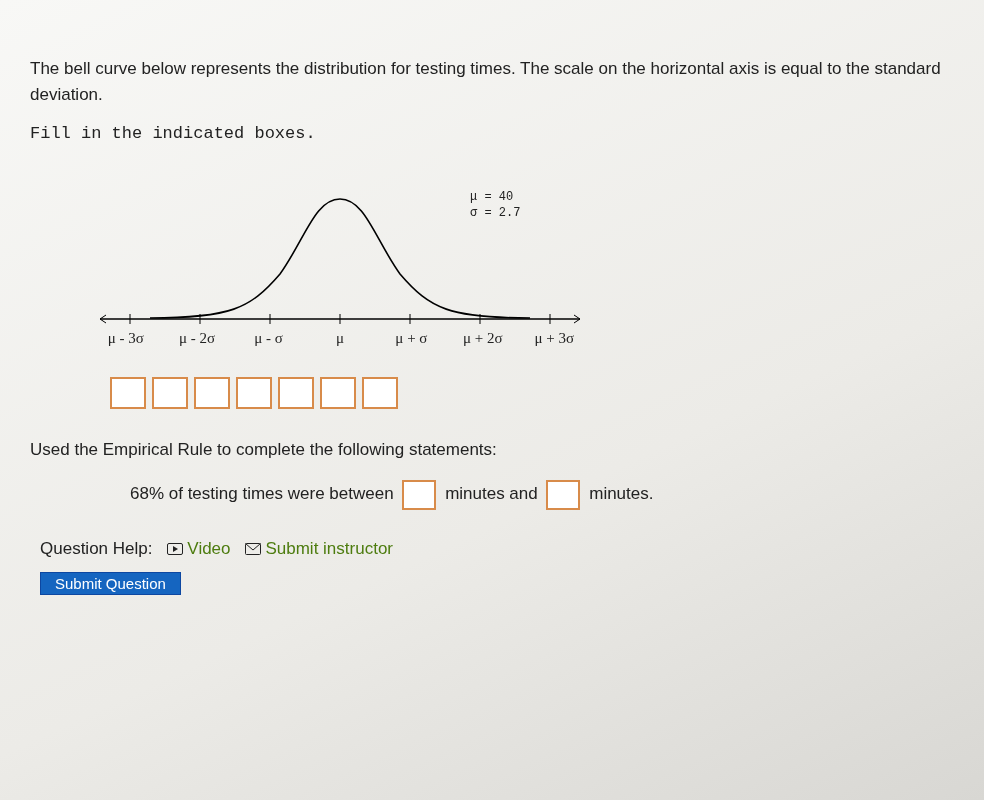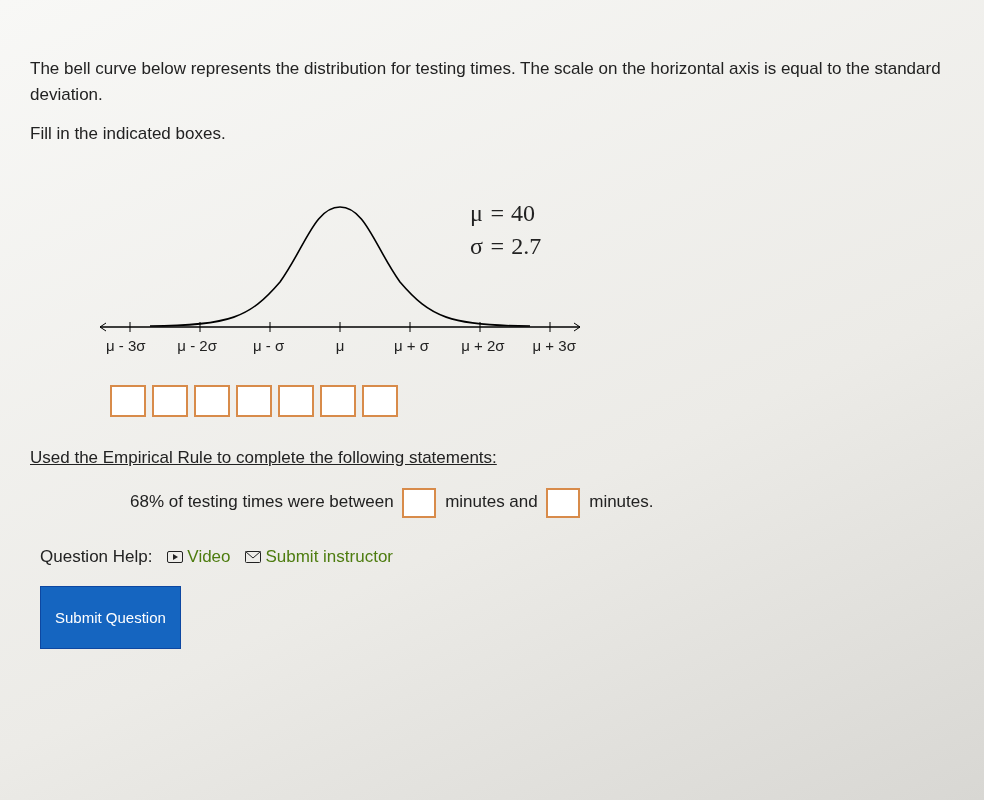--- a/index.html
+++ b/index.html
@@ -8,50 +8,50 @@
     font-family: Arial, Helvetica, sans-serif;
     background: linear-gradient(155deg, #f8f8f6 0%, #ecebe7 60%, #d8d7d3 100%);
     color: #222;
     width: 984px;
     min-height: 800px;
     box-sizing: border-box;
     font-size: 17px;
     line-height: 1.5;
   }
   .prompt { margin-bottom: 14px; margin-top: 36px; }
-  .instruction { margin-bottom: 40px; }
+  .instruction { margin-bottom: 32px; font-family: Liberation Mono, monospace; }
   .figure-area { position: relative; width: 560px; height: 190px; margin: 10px 0 8px 60px; }
-  .params { position: absolute; left: 380px; top: 10px; font-family: Liberation Serif, serif; font-size: 24px; line-height: 1.4; font-style: italic;}
+  .params { position: absolute; left: 380px; top: 10px; font-family: Liberation Mono, monospace; font-size: 12px; line-height: 1.4; font-style: italic;}
   .params span { font-style: normal; }
   svg.curve { position: absolute; left: 0; top: 0; }
   .axis-labels { position: absolute; left: 0; top: 148px; width: 500px; display:flex; font-size:15px; }
-  .axis-labels div { flex:1; text-align:center; white-space:nowrap; font-family: Liberation Sans, sans-serif;}
+  .axis-labels div { flex:1; text-align:center; white-space:nowrap; font-family: Liberation Serif, serif;}
   .axis-boxes { margin-left: 80px; margin-top: 0px; display:flex; gap:6px; }
   .axis-box, .small-box {
     width: 36px; height: 32px;
     border: 2px solid #d88b4a;
     background: #fff;
     box-sizing: border-box;
     padding: 2px;
     font-size: 14px;
     text-align:center;
   }
   .small-box { width: 34px; height: 30px; display:inline-block; vertical-align: middle; margin: 0 4px;}
   .stmt-block { margin-left: 100px; margin-top: 28px; }
-  .stmt-label { margin: 0 0 18px 0; margin-left:-100px;text-decoration:underline;}
+  .stmt-label { margin: 0 0 18px 0; margin-left:-100px;}
   .stmt { margin: 0 0 22px 0; }
   .help-row { margin-top: 26px; margin-left: 10px; }
   .link { color: #4d7c0f; cursor:pointer; }
   .icon { display:inline-block; vertical-align:middle; }
   .submit-btn {
-    margin-top: 16px; margin-left: 10px;
+    margin-top: 10px; margin-left: 10px;
     background: #1565c0;
     color: #fff;
     border: 1px solid #0d47a1;
-    padding: 22px 14px;
+    padding: 2px 14px;
     font-size: 15px;
     cursor:pointer;
   }
 </style>
 </head>
 <body>
 
 
 
 <div class="prompt">The bell curve below represents the distribution for testing times. The scale on the horizontal axis is equal to the standard deviation.</div>

